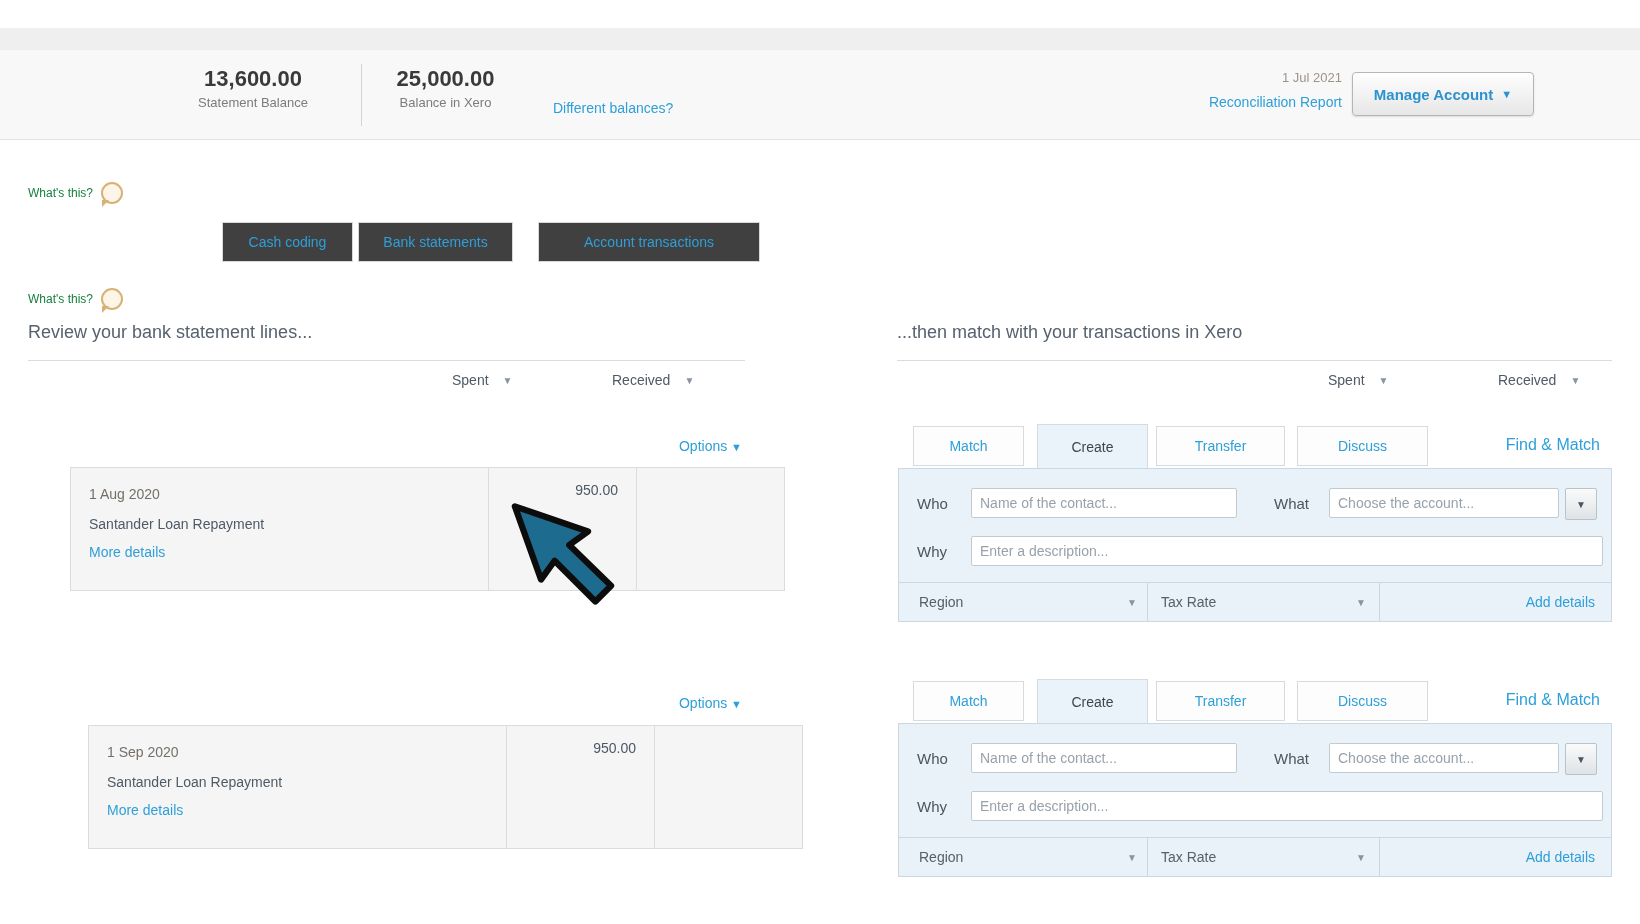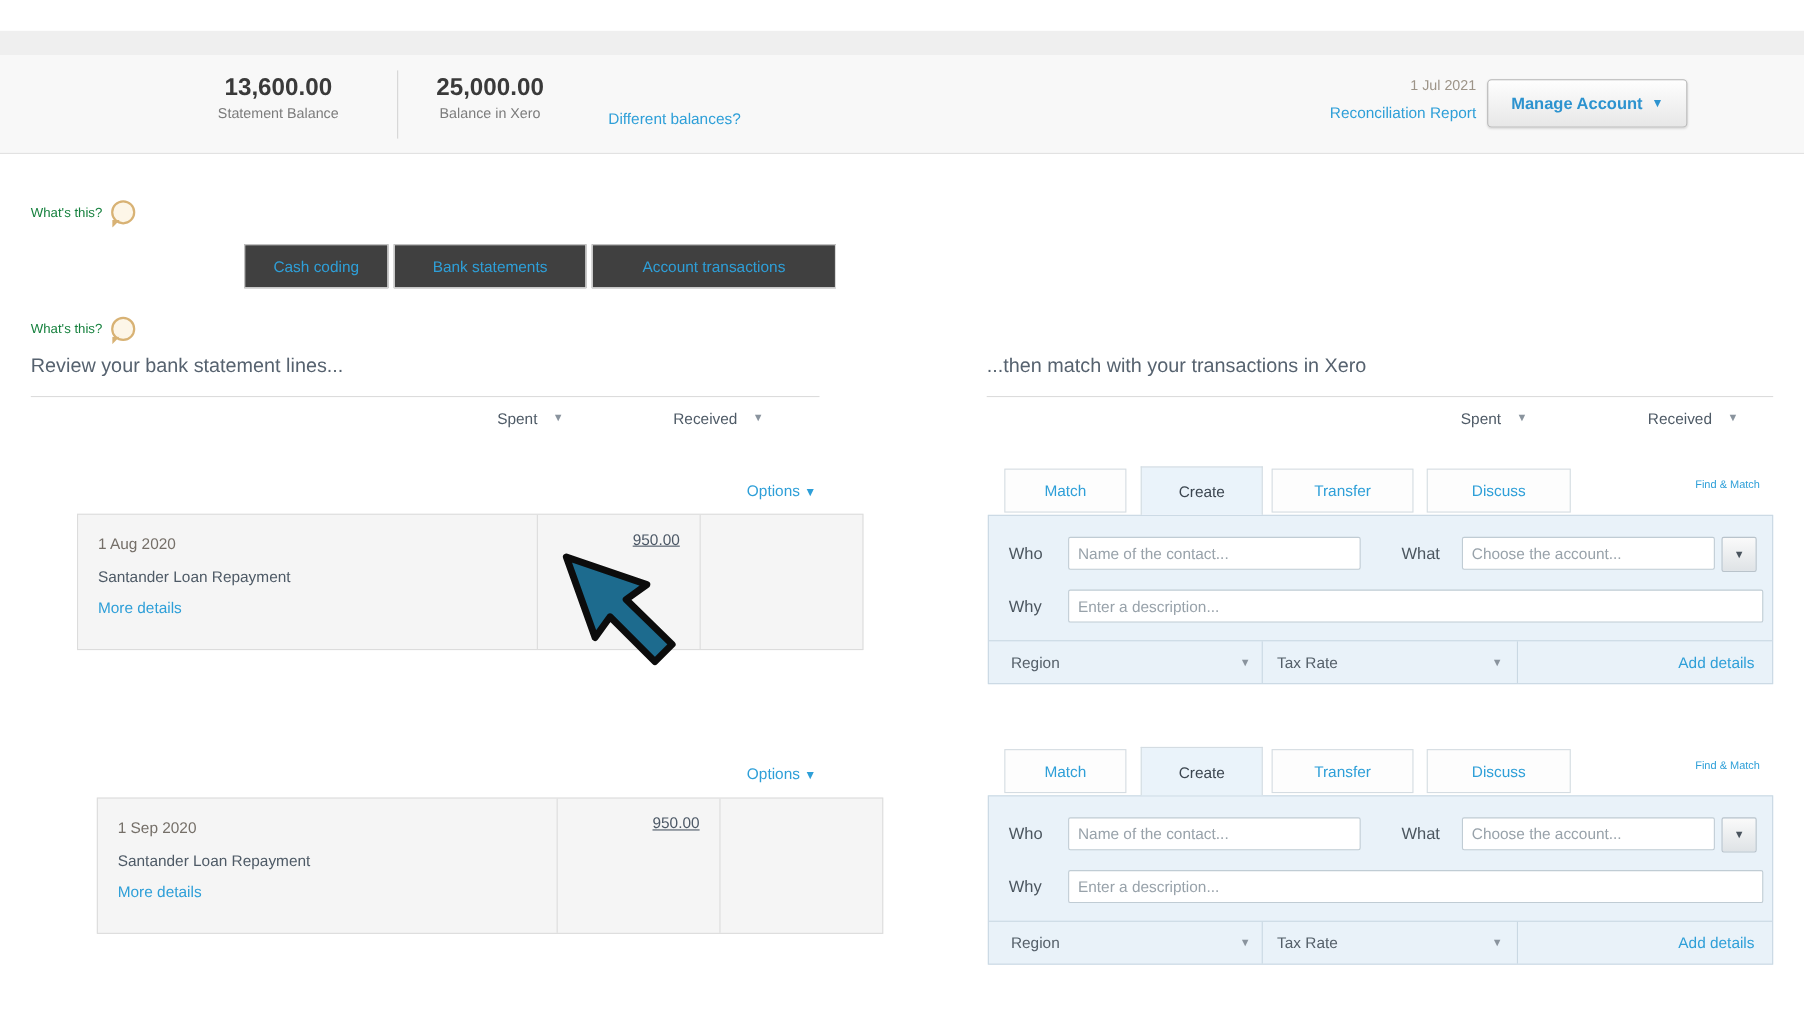--- a/index.html
+++ b/index.html
@@ -44,27 +44,27 @@
   
   .options{font-size:14px;text-align:right;}
   .card{width:715px;height:124px;background:#f5f5f5;border:1px solid #dcdcdc;box-sizing:border-box;cursor:pointer;}
   .card .cdiv1{position:absolute;left:417px;top:0;bottom:0;width:1px;background:#dcdcdc;}
   .card .cdiv2{position:absolute;left:565px;top:0;bottom:0;width:1px;background:#dcdcdc;}
   .card{position:absolute;margin-left:40px;}
   .c-date{position:absolute;left:18px;top:18px;font-size:14px;color:#756f68;}
   .c-desc{position:absolute;left:18px;top:48px;font-size:14px;color:#4e5a66;}
   .c-more{position:absolute;left:18px;top:76px;font-size:14px;}
   .c-spent{position:absolute;left:417px;width:148px;top:14px;text-align:right;padding-right:18px;box-sizing:border-box;
-           font-size:14px;color:#4c5866;text-decoration:underline;}
+           font-size:14px;color:#4c5866;}
 
   
   .rtab{height:40px;border:1px solid #d4dce2;background:#fdfdfd;display:flex;align-items:center;justify-content:center;
         font-size:14px;color:#2e9fd8;cursor:pointer;box-sizing:border-box;}
   .rtab.active{height:44px;background:#eaf3fa;border-bottom:none;color:#3c4650;z-index:2;}
-  .findmatch{font-size:10px;text-align:right;}
+  .findmatch{font-size:16px;text-align:right;}
   .panel{width:714px;height:154px;background:#e9f2f9;border:1px solid #c9d8e3;box-sizing:border-box;}
   .plabel{position:absolute;font-size:15px;color:#4b565f;}
   .pinput{position:absolute;height:30px;border:1px solid #c0ccd4;border-radius:2px;background:#fff;
           font-size:14px;color:#3c4650;padding:0 8px;box-sizing:border-box;font-family:inherit;}
   .pinput::placeholder{color:#98a2aa;opacity:1;}
   .selbtn{position:absolute;width:30px;height:30px;border:1px solid #b9c3cb;border-radius:2px;
           background:linear-gradient(#fafafa,#dfe3e6);display:flex;align-items:center;justify-content:center;
           font-size:10px;color:#4a545e;cursor:pointer;}
   .regrow{position:absolute;left:0;right:0;bottom:0;height:38px;border-top:1px solid #c9d8e3;font-size:14px;color:#55606a;}
   .regrow .rdiv{position:absolute;top:0;bottom:0;width:1px;background:#c9d8e3;}
@@ -99,21 +99,21 @@
     <span>Manage Account</span>
     <span class="caret">▼</span>
   </div>
 
   <div class="abs whats" style="left:28px;top:182px;">
     <span>What's this?</span>
     <span class="bubble"></span>
   </div>
 
   <div class="abs mtab" style="left:222px;width:131px;">Cash coding</div>
-  <div class="abs mtab" style="left:358px;width:175px;">Bank statements</div>
+  <div class="abs mtab" style="left:358px;width:155px;">Bank statements</div>
   <div class="abs mtab" style="left:538px;width:222px;">Account transactions</div>
 
   <div class="abs whats" style="left:28px;top:288px;">
     <span>What's this?</span>
     <span class="bubble"></span>
   </div>
 
   <div class="abs sect-h" style="left:28px;top:322px;">Review your bank statement lines...</div>
   <div class="abs rule" style="left:28px;top:360px;width:717px;"></div>
   <div class="abs colhdr" style="left:452px;top:372px;">

